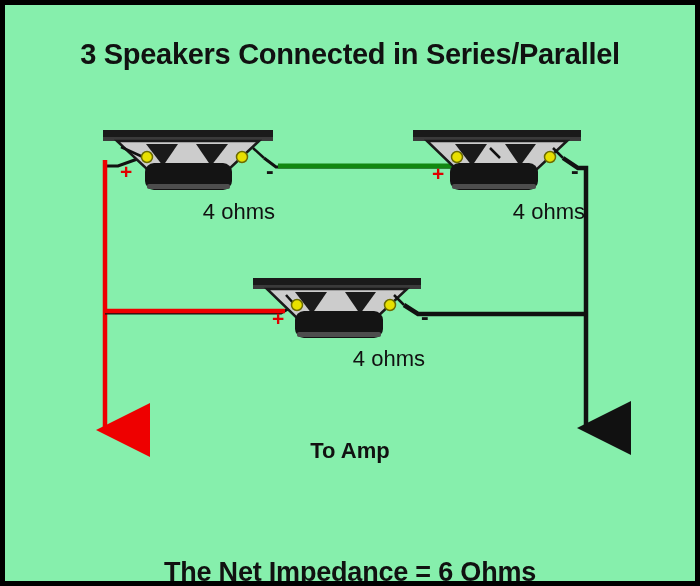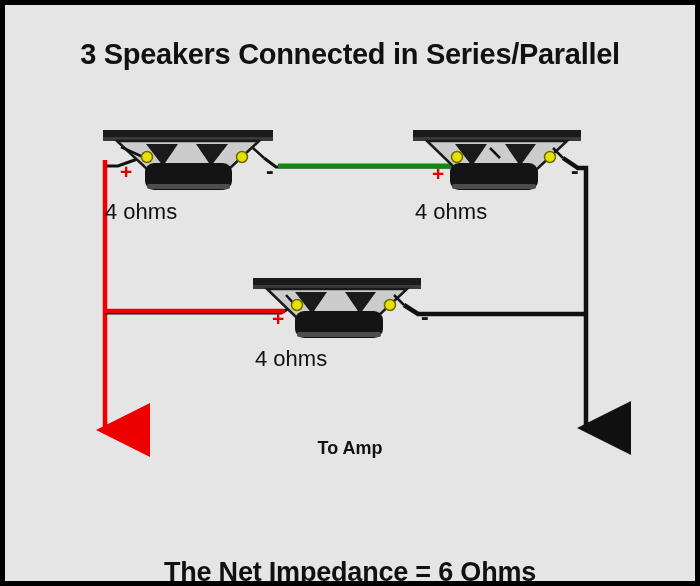--- a/index.html
+++ b/index.html
@@ -4,21 +4,21 @@
 <style>
   html, body {
     margin: 0;
     padding: 0;
     background: #ffffff;
   }
   #stage {
     position: relative;
     width: 700px;
     height: 586px;
-    background: #e5e5e5;
+    background: #86efac;
     overflow: hidden;
     font-family: "Liberation Sans", sans-serif;
   }
   #frame {
     position: absolute;
     left: 0; top: 0;
     width: 700px; height: 586px;
     box-sizing: border-box;
     border: 5px solid #000000;
     pointer-events: none;
@@ -44,33 +44,33 @@
   #footer-text {
     top: 509px;
     font-size: 27px;
     letter-spacing: -0.2px;
     margin-top: 48px;
   }
   .ohm-label {
     position: absolute;
     font-size: 22px;
     color: #111111;
-    text-align: left;
+    text-align: right;
     white-space: nowrap;
   }
   #ohm-label-0 { left: 105px; top: 199px; width: 170px; }
   #ohm-label-1 { left: 415px; top: 199px; width: 170px; }
   #ohm-label-2 { left: 255px; top: 346px; width: 170px; }
   #amp-label {
     position: absolute;
     left: 250px;
     top: 438px;
     width: 200px;
     text-align: center;
-    font-size: 18px;
+    font-size: 22px;
     font-weight: bold;
     color: #111111;
     white-space: nowrap;
   }
   .polarity {
     position: absolute;
     font-size: 21px;
     font-weight: bold;
     line-height: 1;
     white-space: nowrap;

